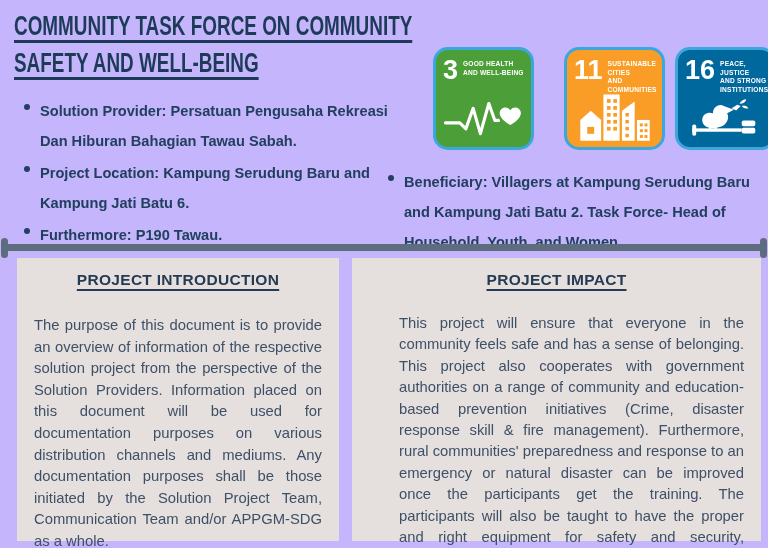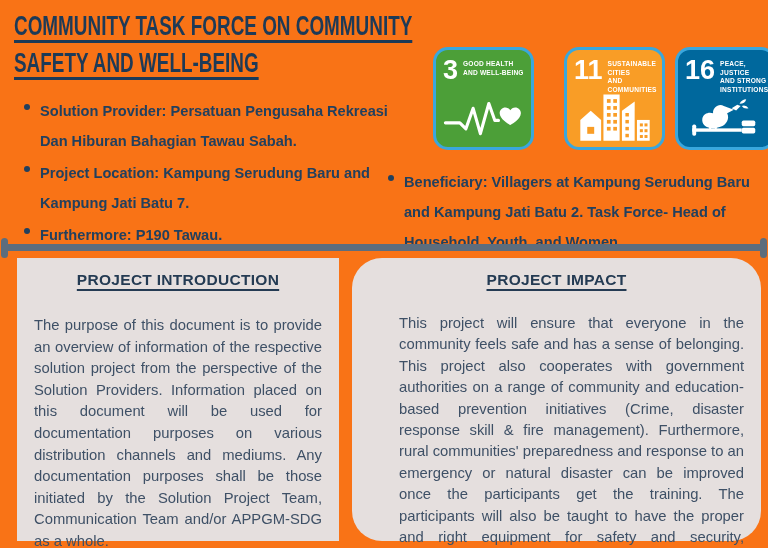--- a/index.html
+++ b/index.html
@@ -2,21 +2,21 @@
 <html><head>
 <meta charset="utf-8">
 <style>
   * { margin: 0; padding: 0; box-sizing: border-box; }
   html, body { background: #ffffff; }
   body { font-family: "Liberation Sans", sans-serif; }
   .page {
     position: relative;
     width: 768px;
     height: 548px;
-    background: #f97316;
+    background: #c4b5fd;
     overflow: hidden;
   }
 
   
   .title {
     position: absolute;
     left: 14px;
     top: 8px;
     width: 560px;
     color: #1d3a57;
@@ -144,21 +144,21 @@
 
   
   .box {
     position: absolute;
     top: 258px;
     height: 283px;
     background: #e5dfde;
     padding: 13px 17px 0 17px;
   }
   .box.intro-box { left: 17px; width: 322px; }
-  .box.impact-box { left: 352px; width: 409px; border-radius: 30px; }
+  .box.impact-box { left: 352px; width: 409px; }
   .box h2 {
     text-align: center;
     color: #243b53;
     font-size: 15.5px;
     font-weight: bold;
     letter-spacing: 0.3px;
     text-decoration: underline;
     text-decoration-thickness: 1.5px;
     text-underline-offset: 4px;
   }
@@ -176,21 +176,21 @@
 
 <div class="page">
 
   <h1 class="title">
     <span class="title-line">COMMUNITY TASK FORCE ON COMMUNITY</span>
     <span class="title-line">SAFETY AND WELL-BEING</span>
   </h1>
 
   <ul class="details">
     <li>Solution Provider: Persatuan Pengusaha Rekreasi Dan Hiburan Bahagian Tawau Sabah.</li>
-    <li>Project Location: Kampung Serudung Baru and Kampung Jati Batu 7.</li>
+    <li>Project Location: Kampung Serudung Baru and Kampung Jati Batu 6.</li>
     <li>Furthermore: P190 Tawau.</li>
     <li>Provider Allocated: RM30,000.00</li>
   </ul>
 
   <div class="sdg-row">
 
     <div class="sdg-badge" style="background-color: rgb(76, 159, 56);">
       <div class="sdg-head">
         <span class="sdg-number">3</span>
         <span class="sdg-label">

